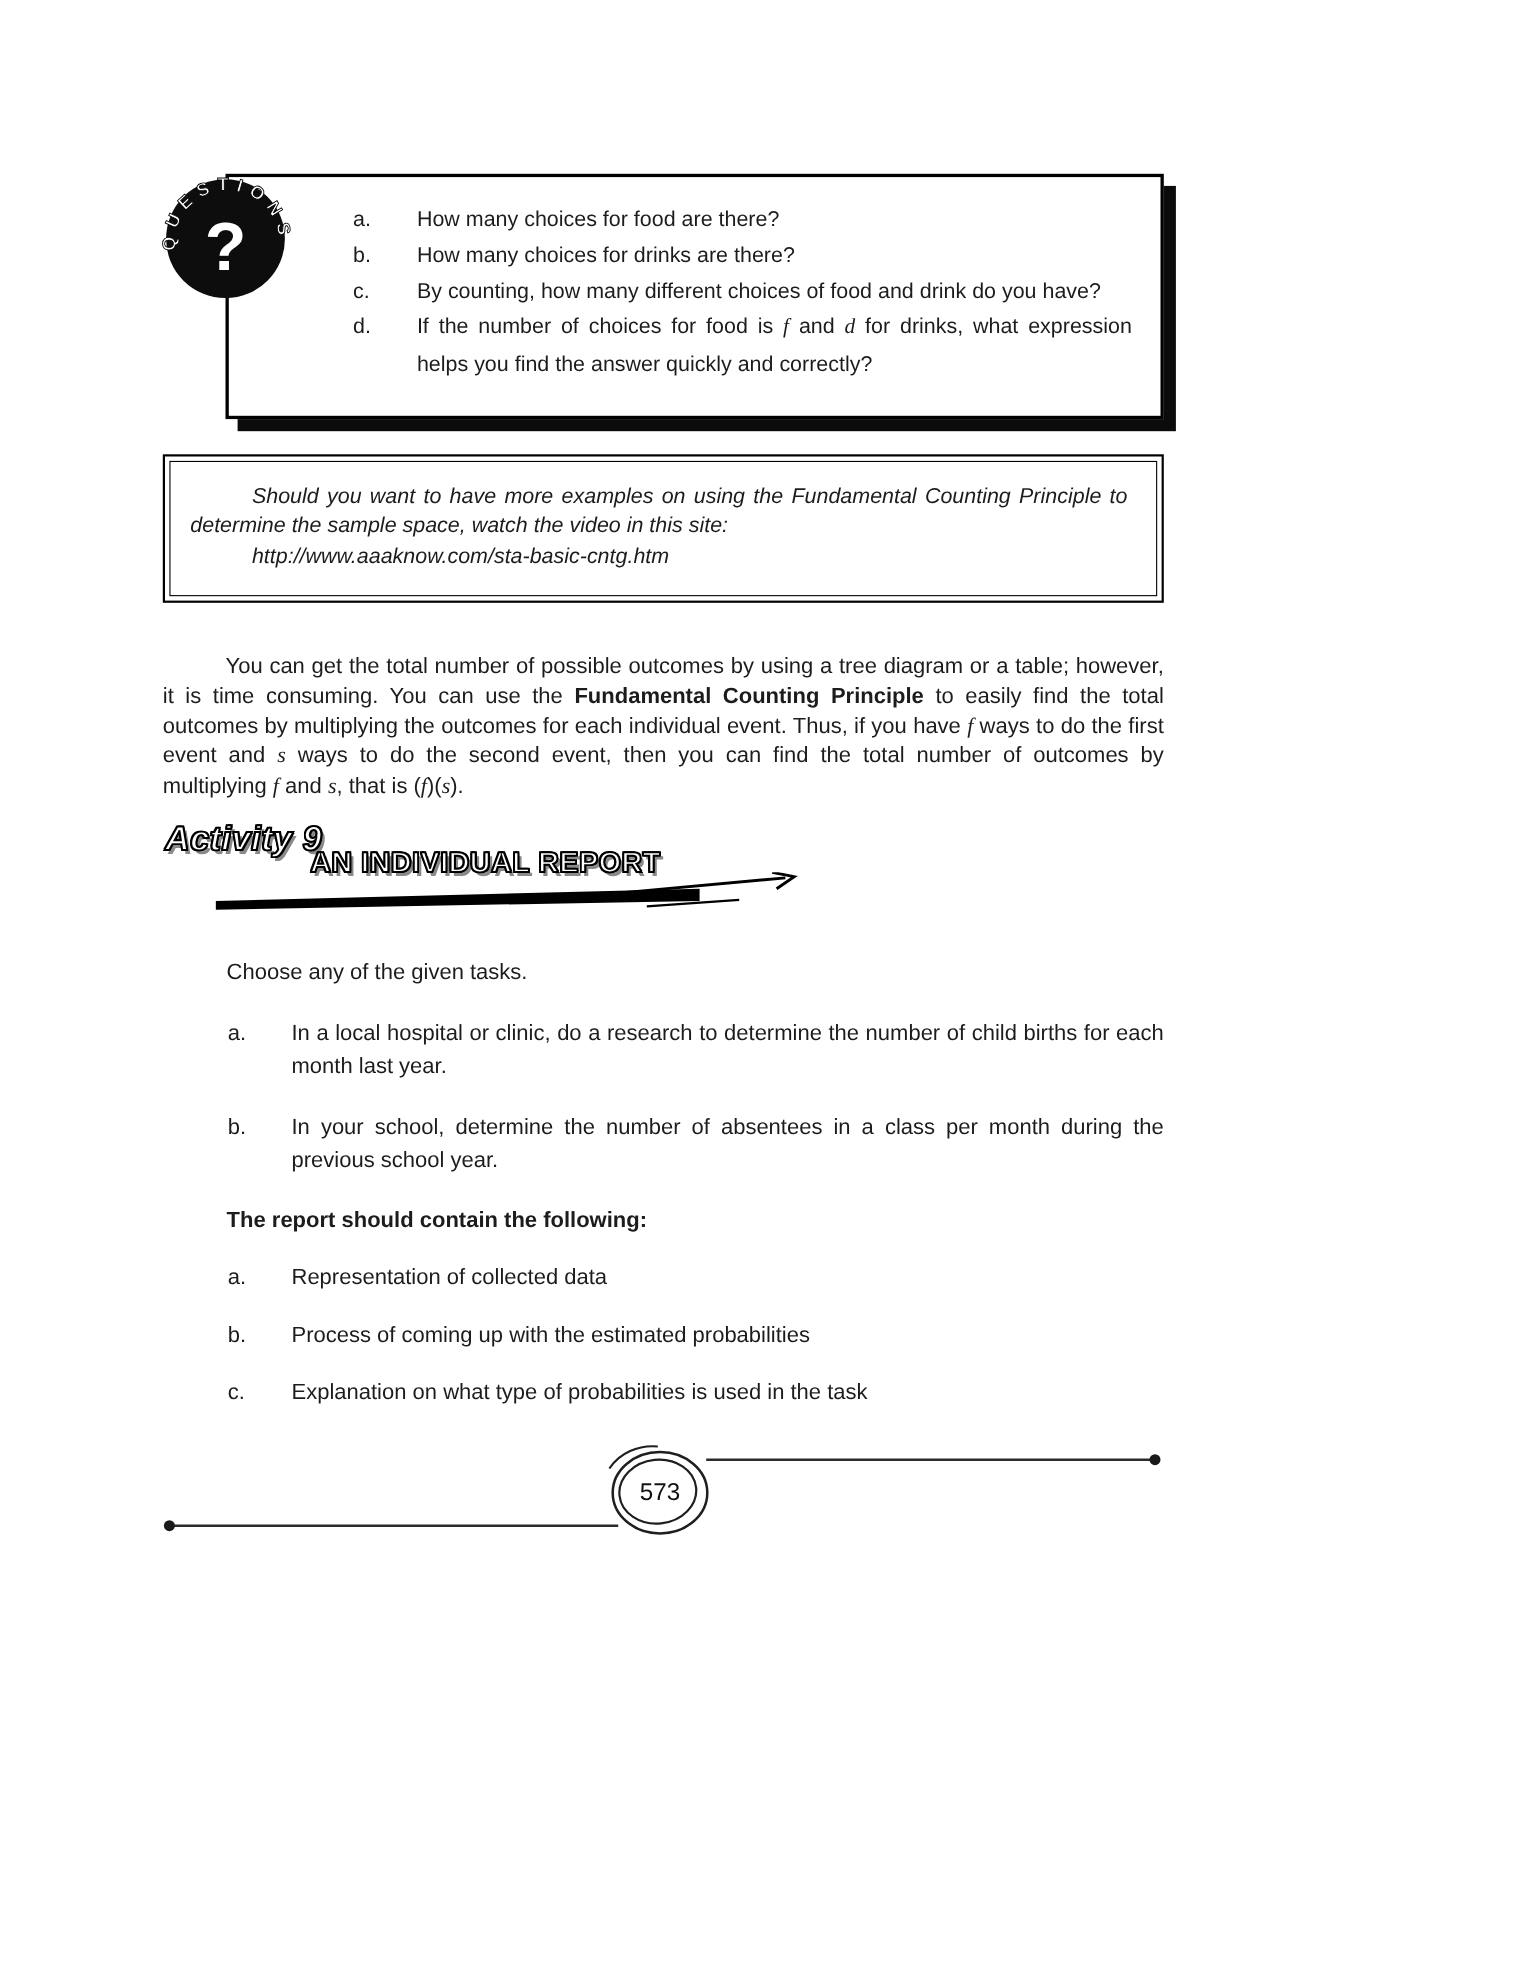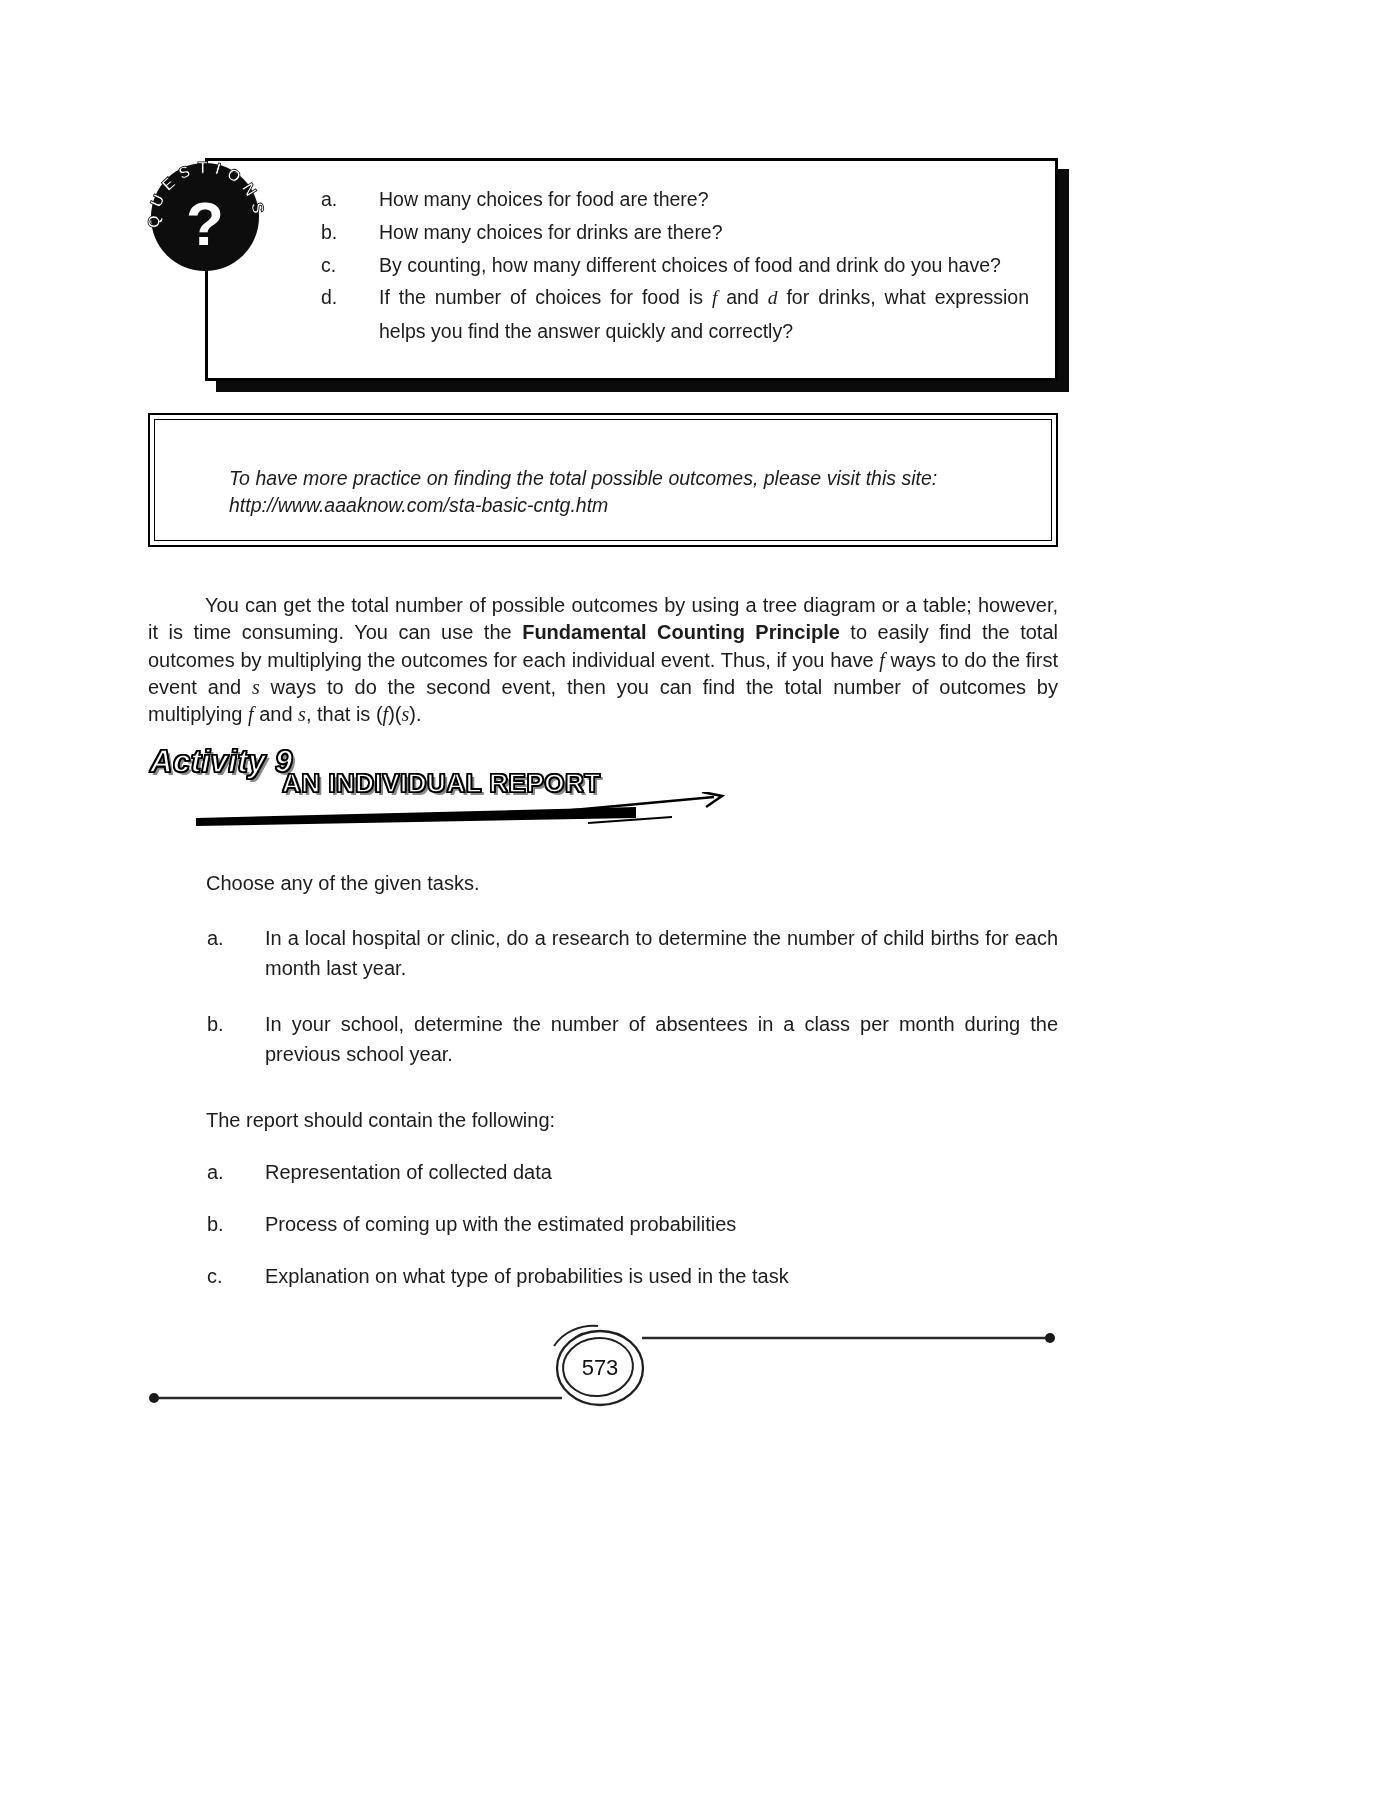--- a/index.html
+++ b/index.html
@@ -36,21 +36,21 @@
   .activity-name { position:absolute; left:134px; top:24px; font-size:26px; letter-spacing:0.5px; }
   .activity-underline { position:absolute; left:48px; top:48px; }
 
   
   .plain-par { font-size:20px; line-height:1.5; text-indent:58px; text-align:justify; }
   .choose-par { margin-top:40px; }
   .task-row { display:flex; margin-left:59px; margin-top:25px; font-size:20px; line-height:1.52; }
   .task-label { width:58px; flex:0 0 58px; }
   .task-text { flex:1; text-align:justify; }
   .use-par { margin-top:27px; }
-  .report-heading { margin-top:35px; }
+  .report-heading { margin-top:24px;font-weight:bold; }
   .report-row { display:flex; margin-left:59px; margin-top:22px; font-size:20px; line-height:1.52; }
 
   
   .footer-art { margin-top:18px; display:block; }
 </style>
 </head>
 <body>
 
 <div class="page">
 
@@ -81,21 +81,21 @@
         <text font-size="16.5" font-weight="bold" letter-spacing="6.5" fill="#ffffff" stroke="#000000" stroke-width="0.8" font-family="Liberation Sans, sans-serif">
           <textPath href="#badge-arc" startOffset="4">QUESTIONS</textPath>
         </text>
         <text x="63" y="99" font-size="62" font-weight="bold" fill="#ffffff" text-anchor="middle" font-family="Liberation Sans, sans-serif">?</text>
       </svg>
     </div>
   </section>
 
   <section class="video-box">
     <div class="video-inner">
-      <p class="vb-par vb-spaced">To have more practice on finding the total possible outcomes, please visit this site:</p>
+      <p class="vb-par">Should you want to have more examples on using the Fundamental Counting Principle to determine the sample space, watch the video in this site:</p>
       <p class="vb-url">http://www.aaaknow.com/sta-basic-cntg.htm</p>
     </div>
   </section>
 
   <p class="body-par"><span>You can get the total number of possible outcomes by using a tree diagram or a table; however, it is time consuming. You can use the </span><strong>Fundamental Counting Principle</strong><span> to easily find the total outcomes by multiplying the outcomes for each individual event. Thus, if you have </span><span class="mi">f</span><span> ways to do the first event and </span><span class="mi">s</span><span> ways to do the second event, then you can find the total number of outcomes by multiplying </span><span class="mi">f</span><span> and </span><span class="mi">s</span><span>, that is (</span><span class="mi">f</span><span>)(</span><span class="mi">s</span><span>).</span></p>
 
   <header class="activity-header">
     <span class="outline-text activity-word">Activity 9</span>
     <span class="outline-text activity-name">AN INDIVIDUAL REPORT</span>
     <svg class="activity-underline" width="560" height="44" viewBox="0 0 560 44">

